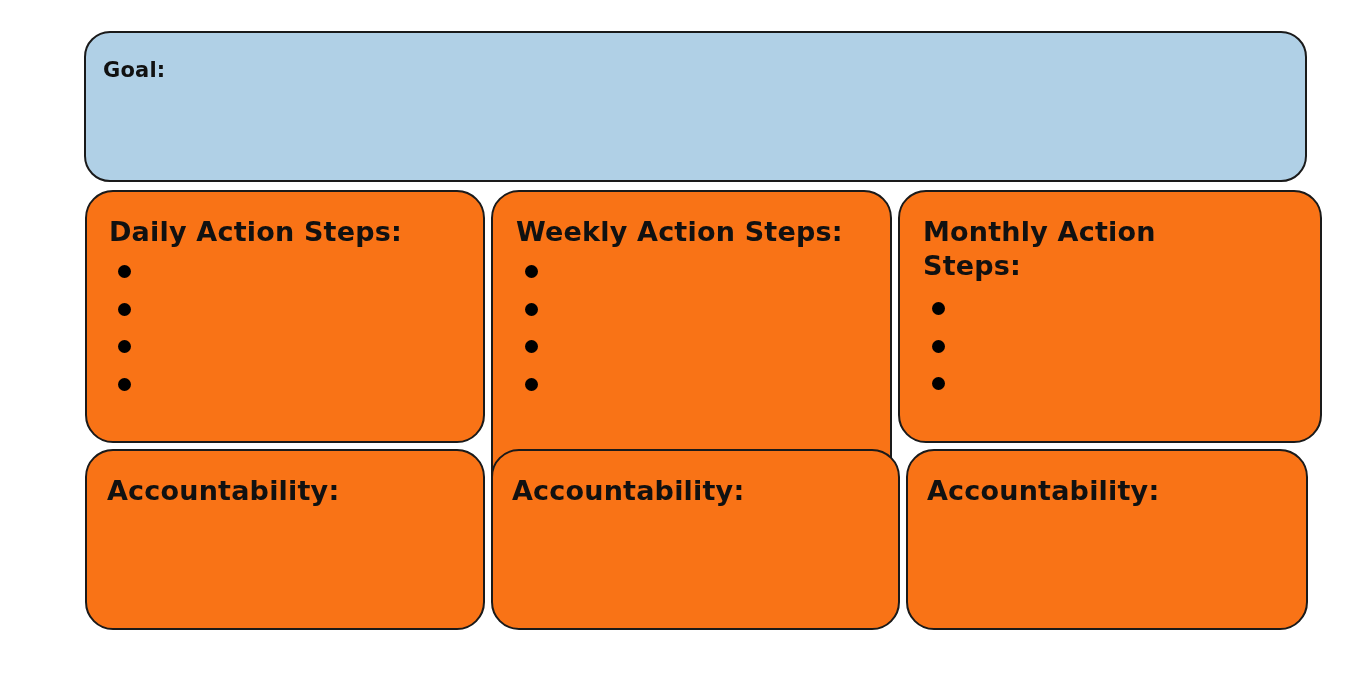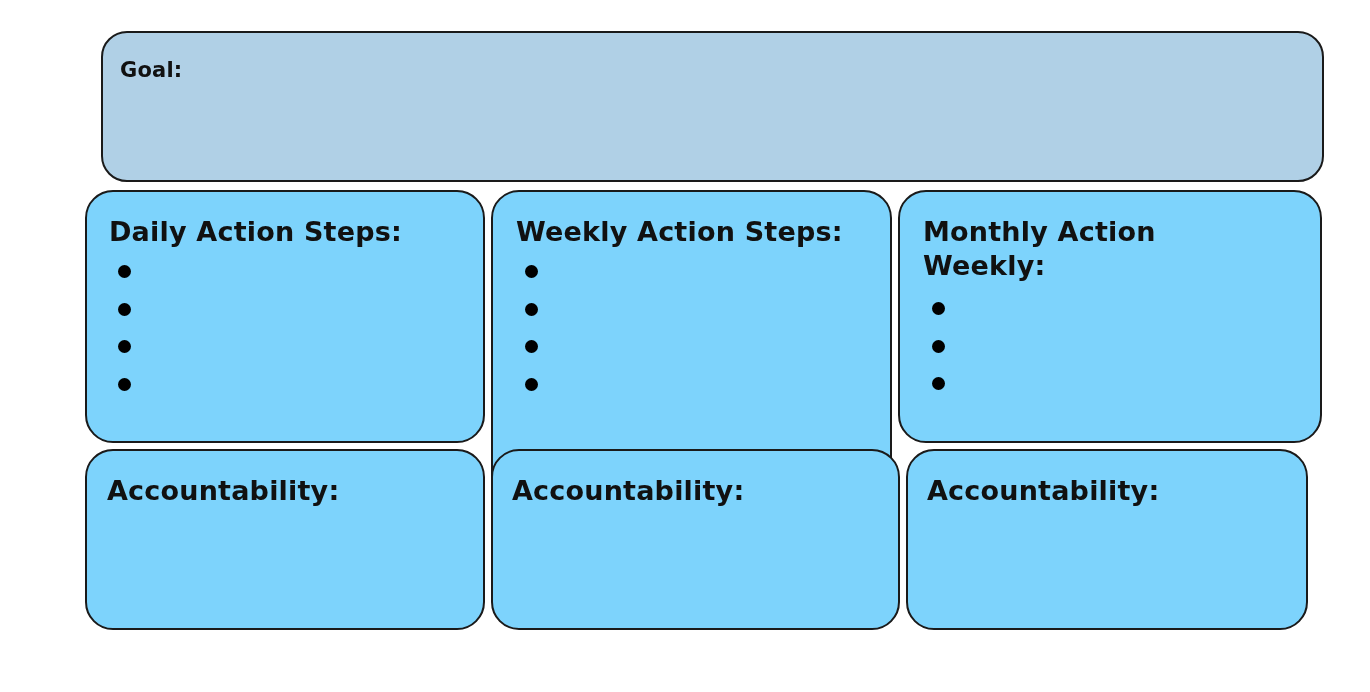--- a/index.html
+++ b/index.html
@@ -13,21 +13,21 @@
       position: relative;
       overflow: hidden;
       font-family: "DejaVu Sans", "Liberation Sans", sans-serif;
       color: #111111;
     }
     .box {
       position: absolute;
       box-sizing: border-box;
       border: 2px solid #1a1a1a;
       border-radius: 28px;
-      background: #7dd3fc;
+      background: #f97316;
     }
     .box.goal {
       background: #b0d0e6;
       border-radius: 26px;
     }
     .title {
       position: absolute;
       font-weight: bold;
       font-size: 27px;
       line-height: 34px;
@@ -54,21 +54,21 @@
       top: 10px;
       width: 13px;
       height: 13px;
       border-radius: 50%;
       background: #000000;
     }
   </style>
 </head>
 <body>
 
-<div class="box goal" style="left:101px; top:31px; width:1223px; height:151px;">
+<div class="box goal" style="left:84px; top:31px; width:1223px; height:151px;">
   <div class="title" style="left:17px; top:24px;">Goal:</div>
 </div>
 
 <div class="box" style="left:85px; top:190px; width:400px; height:253px;">
   <div class="title" style="left:22px; top:23px;">Daily Action Steps:</div>
   <ul class="bullets" style="left:31px; top:63px;">
     <li>
         <span class="dot"></span>
       </li>
     <li>
@@ -97,21 +97,21 @@
       </li>
     <li>
         <span class="dot"></span>
       </li>
   </ul>
 </div>
 
 <div class="box" style="left:898px; top:190px; width:424px; height:253px;">
   <div class="title" style="left:23px; top:23px;">
     <div>Monthly Action</div>
-    <div>Weekly:</div>
+    <div>Steps:</div>
   </div>
   <ul class="bullets" style="left:32px; top:100px;">
     <li>
         <span class="dot"></span>
       </li>
     <li>
         <span class="dot"></span>
       </li>
     <li>
         <span class="dot"></span>

